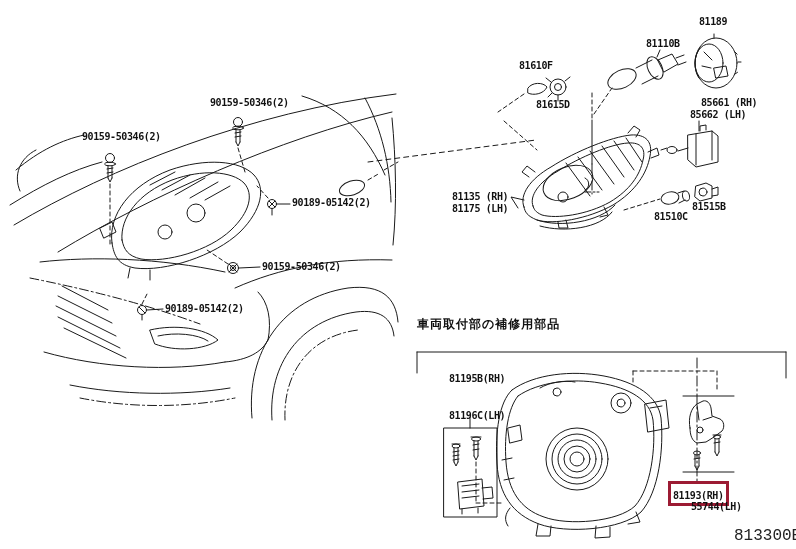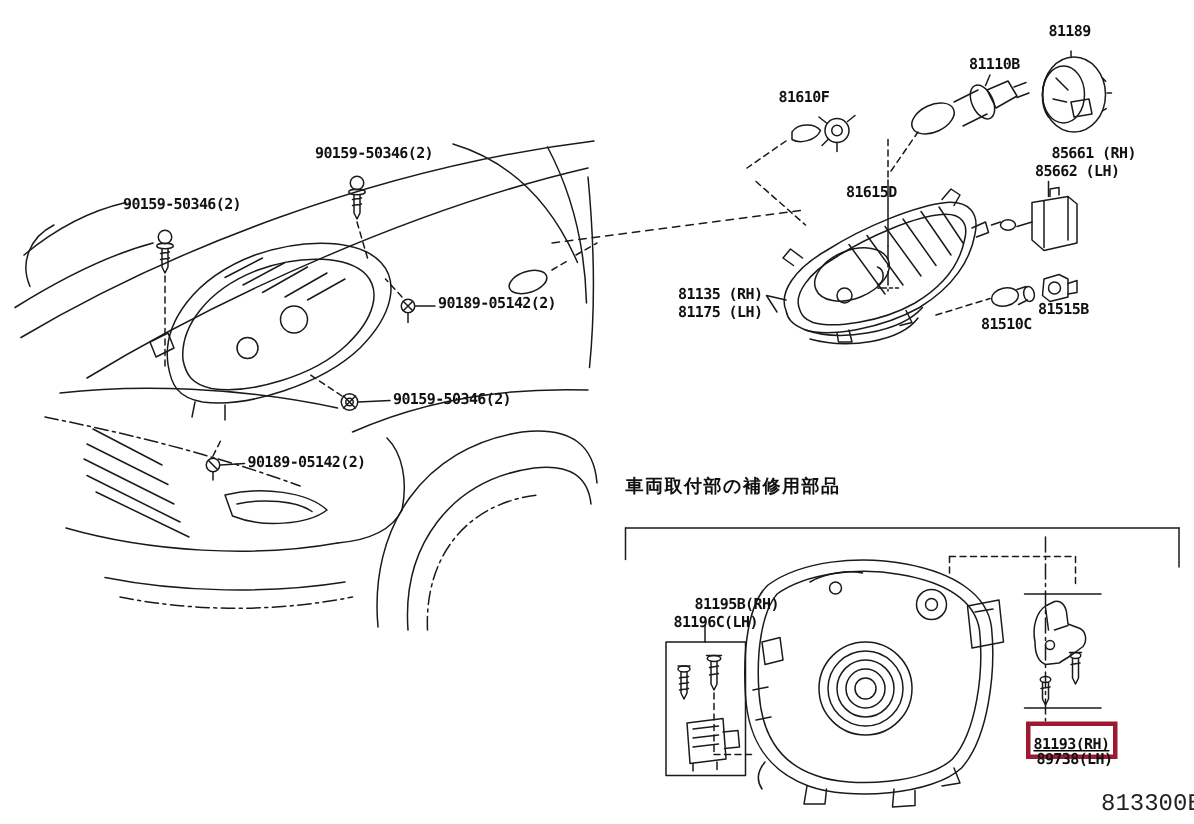--- a/index.html
+++ b/index.html
@@ -257,35 +257,35 @@
   </g>
 </svg>
 
 <div class="part-label" style="left:210px;top:97px;">90159-50346(2)</div>
 <div class="part-label" style="left:82px;top:131px;">90159-50346(2)</div>
 <div class="part-label" style="left:292px;top:197px;">90189-05142(2)</div>
 <div class="part-label" style="left:262px;top:261px;">90159-50346(2)</div>
 <div class="part-label" style="left:165px;top:303px;">90189-05142(2)</div>
 
 <div class="part-label" style="left:519px;top:60px;">81610F</div>
-<div class="part-label" style="left:564px;top:99px;margin-top:24px;">81615D</div>
+<div class="part-label" style="left:536px;top:99px;">81615D</div>
 <div class="part-label" style="left:646px;top:38px;">81110B</div>
 <div class="part-label" style="left:699px;top:16px;">81189</div>
 <div class="part-label" style="left:690px;top:97px;margin-left:11px;">85661 (RH)</div>
 <div class="part-label" style="left:690px;top:109px;">85662 (LH)</div>
 <div class="part-label" style="left:452px;top:191px;">81135 (RH)</div>
 <div class="part-label" style="left:452px;top:203px;">81175 (LH)</div>
 <div class="part-label" style="left:692px;top:201px;text-align:right;">81515B</div>
 <div class="part-label" style="left:654px;top:211px;">81510C</div>
 
 <div class="section-title-jp" style="left:417px;top:316px;font-family:Liberation Serif, serif;">車両取付部の補修用部品</div>
 
-<div class="part-label" style="left:449px;top:398px;margin-left:14px;">81195B(RH)</div>
+<div class="part-label" style="left:449px;top:373px;">81195B(RH)</div>
 <div class="part-label" style="left:449px;top:410px;">81196C(LH)</div>
 
-<div class="highlight-box" style="left:684px;top:481px;text-decoration:underline;">
+<div class="highlight-box" style="left:668px;top:481px;">
   <span class="part-label-inner">81193(RH)</span>
 </div>
-<div class="part-label" style="left:691px;top:501px;">89738(LH)</div>
+<div class="part-label" style="left:691px;top:501px;">55744(LH)</div>
 
 <div class="footer-code" style="left:734px;top:527px;">813300B</div>
 
 </div>
 
 </body></html>

